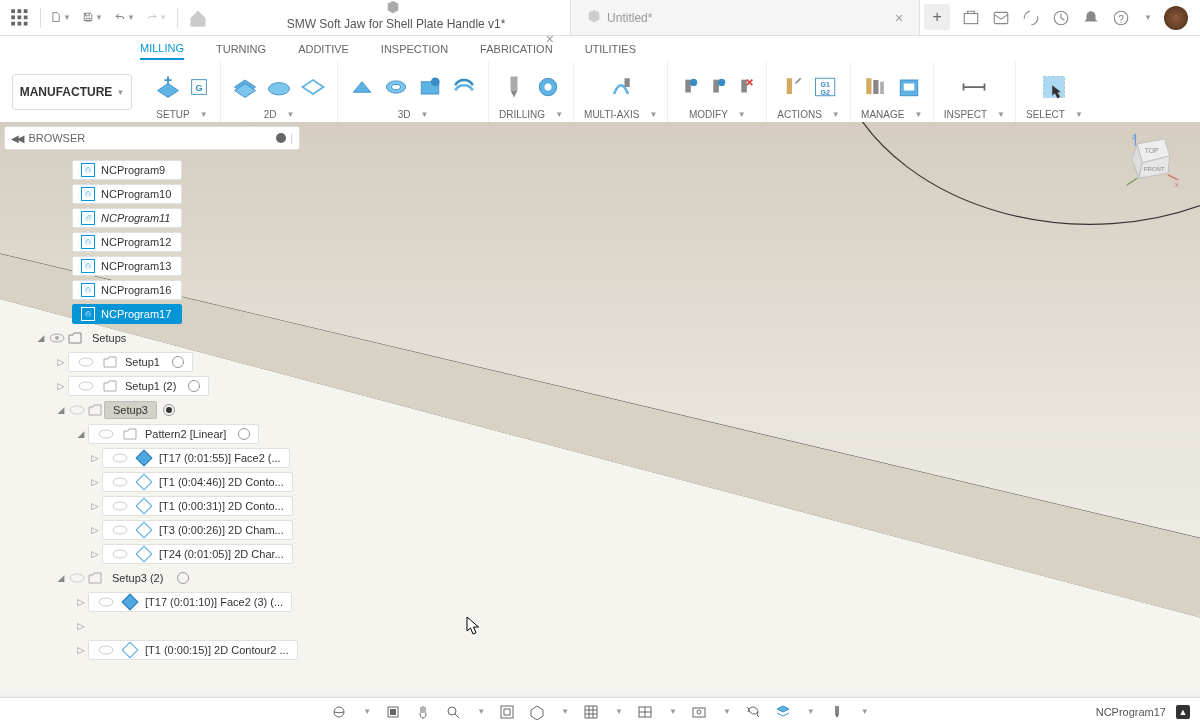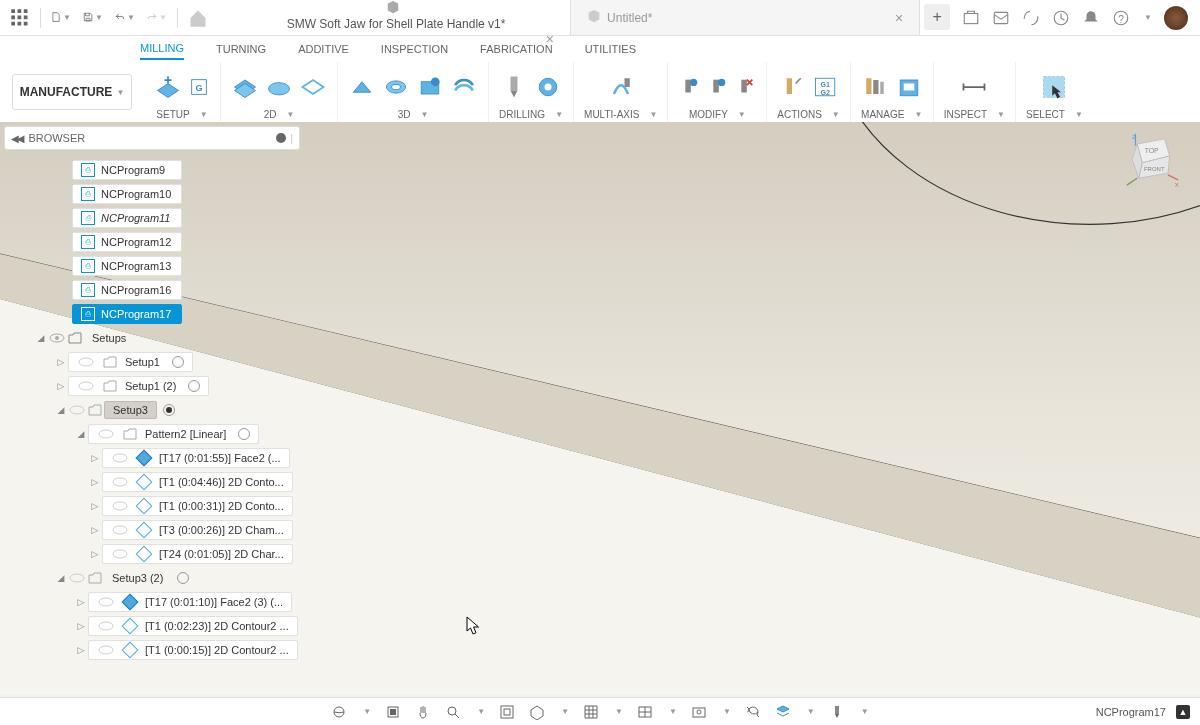--- a/index.html
+++ b/index.html
@@ -695,31 +695,20 @@
               </svg>
             </span>
       <span class="op-ico">
               <span class="diamond blue-fill"></span>
             </span>
       <span>[T17 (0:01:10)] Face2 (3) (...</span>
     </span>
         </div>
         <div class="tree-row indent-3">
           <span class="expand">▷</span>
-    <span class="label-box" style="max-width:210px">
-      <span class="vis">
-              <svg width="16" height="10" viewBox="0 0 16 10">
-                <ellipse cx="8" cy="5" rx="7" ry="4" fill="none" stroke="#ccc"></ellipse>
-              </svg>
-            </span>
-      <span class="op-ico">
-              <span class="diamond blue-outline"></span>
-            </span>
-      <span>[T1 (0:02:23)] 2D Contour2 ...</span>
-    </span>
         </div>
         <div class="tree-row indent-3">
           <span class="expand">▷</span>
     <span class="label-box" style="max-width:210px">
       <span class="vis">
               <svg width="16" height="10" viewBox="0 0 16 10">
                 <ellipse cx="8" cy="5" rx="7" ry="4" fill="none" stroke="#ccc"></ellipse>
               </svg>
             </span>
       <span class="op-ico">

